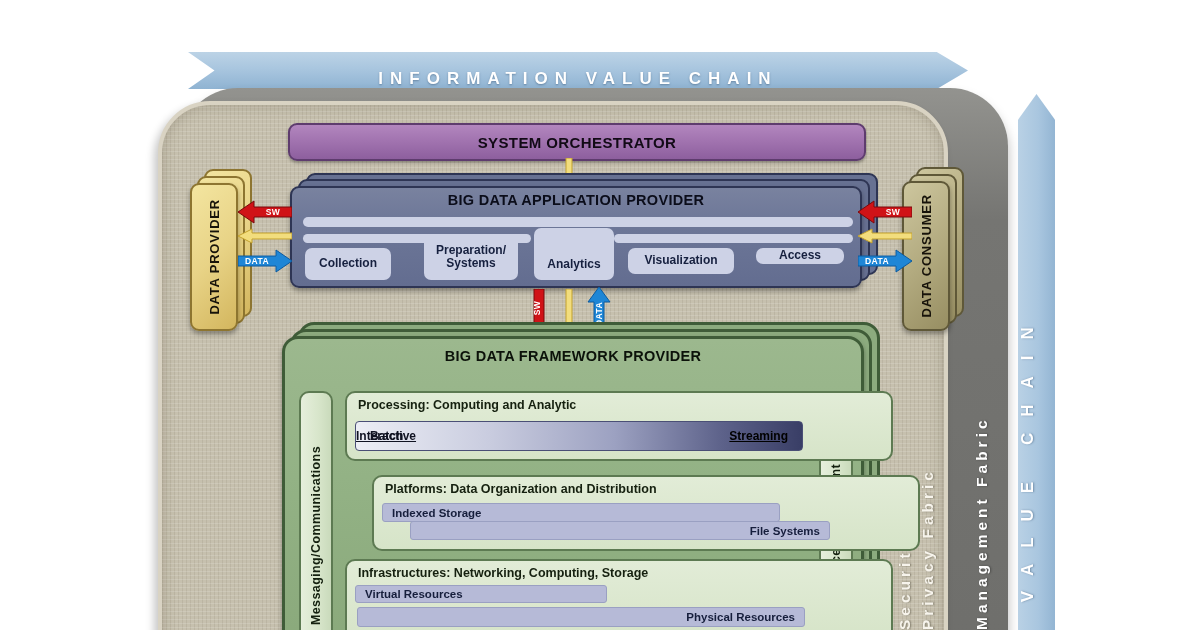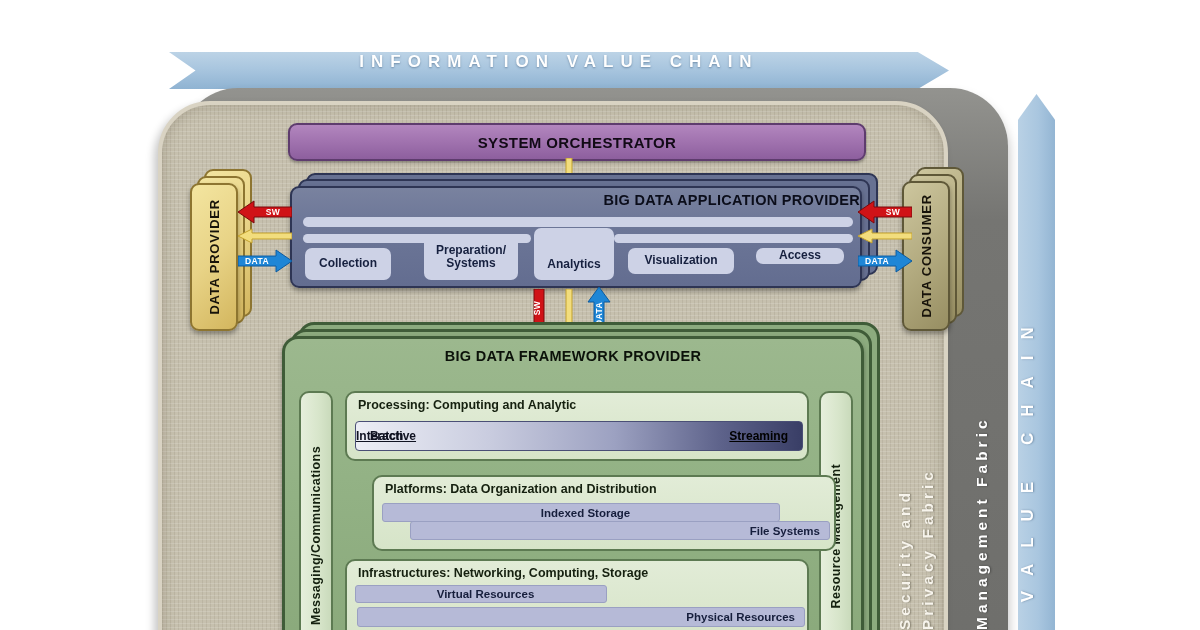--- a/index.html
+++ b/index.html
@@ -12,24 +12,24 @@
     box-shadow:0 8px 12px rgba(0,0,0,.28); }
   .tan-rect { position:absolute; left:158px; top:101px; width:790px; height:587px;
     border-radius:52px; border:4px solid #d9d3c3;
     background-color:#c6c0ae;
     background-image:
       repeating-linear-gradient(0deg, rgba(255,255,255,.14) 0 1px, rgba(0,0,0,0) 1px 4px),
       repeating-linear-gradient(90deg, rgba(110,100,80,.12) 0 1px, rgba(0,0,0,0) 1px 4px);
     box-shadow:-4px 5px 9px rgba(0,0,0,.22), inset 0 0 14px rgba(90,80,60,.30); }
 
   
-  .ivc-banner { position:absolute; left:169px; top:52px; width:780px; height:37px;
+  .ivc-banner { position:absolute; left:188px; top:52px; width:780px; height:37px;
     background:linear-gradient(180deg,#bcd3e6 0%,#a9c6df 45%,#8fb3d2 100%);
     clip-path:polygon(0% 0%, 3.4% 50%, 0% 100%, 96% 100%, 100% 50%, 96% 0%);
-    display:flex; align-items:flex-start; justify-content:center; }
+    display:flex; align-items:flex-end; justify-content:center; }
   .ivc-banner span { color:#ffffff; font-weight:bold; font-size:17px; letter-spacing:7px;
     text-shadow:0 1px 2px rgba(60,90,120,.55); }
   .itvc-bar { position:absolute; left:1018px; top:94px; width:37px; height:560px;
     background:linear-gradient(90deg,#b9d1e5 0%,#a9c6df 55%,#93b5d3 100%);
     clip-path:polygon(50% 0%, 100% 4.6%, 100% 100%, 0% 100%, 0% 4.6%); }
   .itvc-text { position:absolute; left:1018px; top:230px; width:37px; height:440px;
     writing-mode:vertical-rl; transform:rotate(180deg);
     color:#ffffff; font-weight:bold; font-size:17px; letter-spacing:16px;
     text-align:left; text-shadow:0 1px 2px rgba(60,90,120,.55); }
 
@@ -52,51 +52,51 @@
     box-shadow:0 2px 3px rgba(0,0,0,.3); }
   .orchestrator span { font-weight:bold; font-size:15px; color:#120a16; letter-spacing:.4px; }
 
   
   .app-layer { position:absolute; width:572px; height:102px; border-radius:9px;
     border:2px solid #2e3554; background:#677192; }
   .app-front { position:absolute; left:290px; top:186px; width:572px; height:102px;
     border-radius:9px; border:2px solid #2e3554;
     background:linear-gradient(180deg,#79829f 0%,#6d7798 35%,#636d90 100%);
     box-shadow:0 3px 5px rgba(0,0,0,.35); }
-  .app-title { position:absolute; left:0; right:0; top:4px; text-align:right;
+  .app-title { position:absolute; left:0; right:0; top:4px; text-align:center;
     font-weight:bold; font-size:14.5px; color:#0b0d1a; letter-spacing:.3px; }
   .stripe { position:absolute; height:10px; border-radius:5px; background:#cdd2e6; }
   .activity { position:absolute; background:#cdd2e6; border-radius:7px;
     display:flex; align-items:center; justify-content:center; text-align:center;
     font-weight:bold; font-size:12px; color:#16203f; line-height:1.1; }
 
   
   .fw-layer { position:absolute; width:582px; height:352px; border-radius:16px;
     border:3px solid #3f5c38; background:#8cab7e; }
   .fw-front { position:absolute; left:282px; top:336px; width:582px; height:352px;
     border-radius:16px; border:3px solid #3f5c38;
     background:linear-gradient(180deg,#9cb88e 0%,#93b285 40%,#88a779 100%);
     box-shadow:0 3px 5px rgba(0,0,0,.35); }
   .fw-title { position:absolute; left:0; right:0; top:9px; text-align:center;
     font-weight:bold; font-size:14.5px; color:#0c120a; letter-spacing:.3px; }
   .fw-strip { position:absolute; width:34px; height:290px; top:52px;
     border-radius:10px; border:2px solid #5d7a52;
     background:linear-gradient(90deg,#e6efdc 0%,#d7e5ca 60%,#c9dabb 100%);
     display:flex; align-items:center; justify-content:center; }
   .fw-strip .vtext { color:#14200f; font-weight:bold; font-size:12.5px; letter-spacing:.4px; }
-  .fw-box { position:absolute; left:60px; width:464px; border-radius:10px; border:2px solid #5d7a52;
+  .fw-box { position:absolute; left:60px; width:548px; border-radius:10px; border:2px solid #5d7a52;
     background:linear-gradient(180deg,#e2ecd7 0%,#d6e4c8 100%); }
   .fw-box-title { position:absolute; left:11px; top:5px; font-weight:bold; font-size:12.5px; color:#15200f; }
   .grad-bar { position:absolute; left:8px; top:28px; width:448px; height:30px; border-radius:4px;
     background:linear-gradient(90deg,#eceef5 0%,#c9ccdf 30%,#9ca1c1 58%,#5d628a 82%,#393e66 100%);
     border:1px solid #4a4f76; }
   .grad-bar .mode { position:absolute; top:7px; font-weight:bold; font-size:12px; color:#101322;text-decoration:underline; }
   .lav-bar { position:absolute; height:19px; border-radius:3px; background:#b6bad7;
     border:1px solid #9aa0c2; font-weight:bold; font-size:11.5px; color:#161e3c;
-    display:flex; align-items:center;justify-content:center; }
+    display:flex; align-items:center; }
 
   
   .actor-layer { position:absolute; width:48px; height:148px; border-radius:9px; }
   .yellow { border:2px solid #8d7530; background:linear-gradient(135deg,#f3e5a0 0%,#e8d386 50%,#d3b65e 100%); }
   .khaki { border:2px solid #5f5838; background:linear-gradient(135deg,#cdc69e 0%,#b3ab80 50%,#978e62 100%); }
   .actor-front { display:flex; align-items:center; justify-content:center;
     box-shadow:0 3px 5px rgba(0,0,0,.35); }
   .actor-front .vtext { font-weight:bold; font-size:13px; color:#17130a; letter-spacing:.8px; }
 
   

